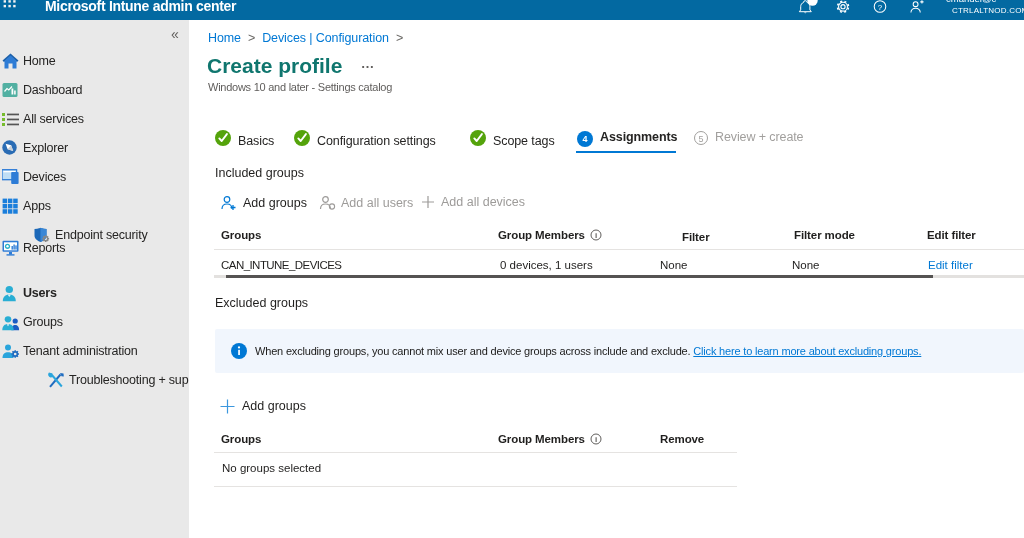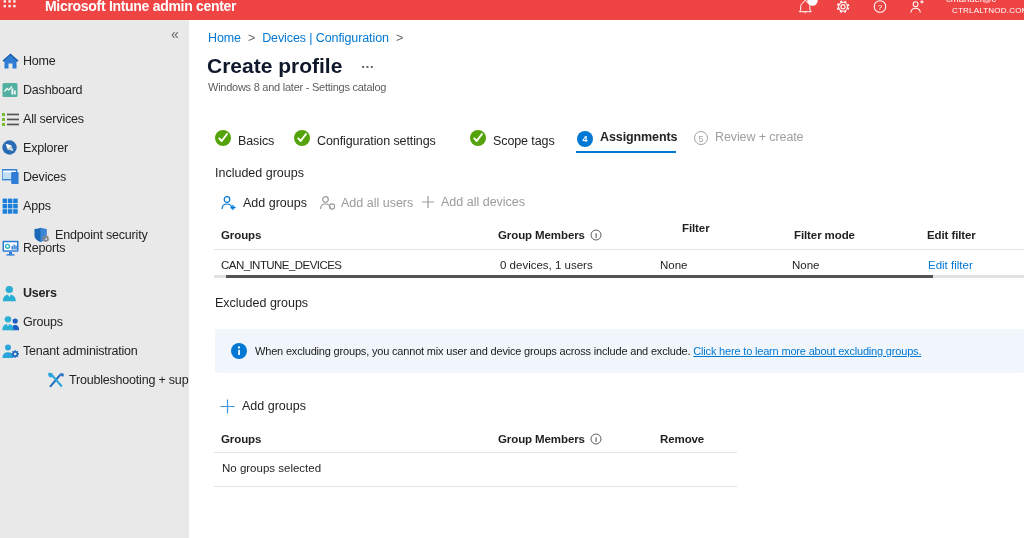--- a/index.html
+++ b/index.html
@@ -1,38 +1,38 @@
 <!DOCTYPE html>
 <html><head>
 <meta charset="utf-8">
 <style>
   * { margin:0; padding:0; box-sizing:border-box; }
   html,body { width:1024px; height:538px; overflow:hidden; }
   body { font-family:"Liberation Sans", sans-serif; background:#fff; position:relative; }
 
   
-  .topbar { position:absolute; left:0; top:0; width:1024px; height:20px; background:#ef4444; }
+  .topbar { position:absolute; left:0; top:0; width:1024px; height:20px; background:#0369a1; }
   .topbar .title { position:absolute; left:45px; top:-2px; color:#fff; font-size:14px; font-weight:700; letter-spacing:-0.3px; }
   .topbar svg { position:absolute; }
   .acct { position:absolute; left:946px; top:0; width:90px; height:20px; color:#fff; white-space:nowrap; }
   .acct .l1 { position:absolute; left:0; top:-7px; font-size:9.5px; }
   .acct .l2 { position:absolute; left:6px; top:6px; font-size:8px; letter-spacing:0.2px; }
 
   
   .sidebar { position:absolute; left:0; top:20px; width:189px; height:518px; background:#e9e9e9; }
   .collapse { position:absolute; left:171px; top:6px; color:#605e5c; font-size:14px; }
   .navitem { position:absolute; left:0; width:189px; height:29px; }
   .navitem svg { position:absolute; left:2px; top:6px; }
   .navitem .lbl { position:absolute; left:23px; top:7px; font-size:12.5px; letter-spacing:-0.2px; color:#252423; }
 
   
   .main { position:absolute; left:189px; top:20px; width:755px; height:518px; background:#fff; }
   .crumb { position:absolute; left:19px; top:11px; font-size:12.5px; letter-spacing:-0.1px; color:#0078d4; }
   .crumb .sep { color:#686663; padding:0 7px; font-size:12.5px; }
-  .pagetitle { position:absolute; left:18px; top:34px; font-size:21px; font-weight:700; color:#0f172a; letter-spacing:0px; }
+  .pagetitle { position:absolute; left:18px; top:34px; font-size:21px; font-weight:700; color:#0f766e; letter-spacing:0px; }
   .ellip { position:absolute; left:172px; top:39px; color:#605e5c; font-size:13px; font-weight:700; letter-spacing:1px; }
   .subtitle { position:absolute; left:19px; top:61px; font-size:11px; letter-spacing:-0.25px; color:#605e5c; }
 
   .tabs { position:absolute; left:0; top:110px; height:32px; width:835px; }
   .tab { position:absolute; top:0; height:22px; font-size:12.5px; letter-spacing:-0.1px; color:#252423; }
   .tabcirc { display:inline-block; width:16px; height:16px; border-radius:50%; vertical-align:-1px; margin-right:7px; }
   .num { color:#fff; font-size:9px; font-weight:700; display:block; text-align:center; line-height:16px; }
 
   .sect { font-size:12.5px; color:#201f1e; position:absolute; }
   .toolbar { position:absolute; top:175px; left:0; height:18px; }
@@ -238,21 +238,21 @@
         <path d="M1 0.5 C-0.5 2 0 4.5 2 5.2 C3.5 5.8 4.5 5 4.5 5 L3.8 3 L4.5 1.5 Z" fill="#2aa5dc"></path>
       </svg>
       <div class="lbl">Troubleshooting + support</div>
     </div>
   </div>
 
   <div class="main">
     <div class="crumb"><span>Home</span><span class="sep">&gt;</span><span>Devices | Configuration</span><span class="sep">&gt;</span></div>
     <div class="pagetitle">Create profile</div>
     <div class="ellip">⋯</div>
-    <div class="subtitle">Windows 8 and later - Settings catalog</div>
+    <div class="subtitle">Windows 10 and later - Settings catalog</div>
 
     <div class="tabs">
       <div class="tab" style="left:26px;"><span class="tabcirc" style="background:#54a30b;"><svg width="16" height="16" viewBox="0 0 16 16">
             <path d="M4.3 8.4 L6.7 11 L11.9 4.1" fill="none" stroke="#fff" stroke-width="1.9" stroke-linecap="round" stroke-linejoin="round"></path>
           </svg></span>Basics</div>
       <div class="tab" style="left:105px;"><span class="tabcirc" style="background:#54a30b;"><svg width="16" height="16" viewBox="0 0 16 16">
             <path d="M4.3 8.4 L6.7 11 L11.9 4.1" fill="none" stroke="#fff" stroke-width="1.9" stroke-linecap="round" stroke-linejoin="round"></path>
           </svg></span>Configuration settings</div>
       <div class="tab" style="left:281px;"><span class="tabcirc" style="background:#54a30b;"><svg width="16" height="16" viewBox="0 0 16 16">
             <path d="M4.3 8.4 L6.7 11 L11.9 4.1" fill="none" stroke="#fff" stroke-width="1.9" stroke-linecap="round" stroke-linejoin="round"></path>
@@ -286,21 +286,21 @@
       </div>
     </div>
 
     <div class="hdr" style="position:absolute; left:32px; top:209px;">Groups</div>
     <div class="hdr" style="position:absolute; left:309px; top:209px;">Group Members
       <svg width="12" height="12" viewBox="0 0 12 12" style="vertical-align:-2px; margin-left:2px;">
         <circle cx="6" cy="6" r="5" fill="none" stroke="#605e5c" stroke-width="1"></circle>
         <text x="6" y="8.8" font-size="8" fill="#605e5c" text-anchor="middle" font-family="Liberation Sans">i</text>
       </svg>
     </div>
-    <div class="hdr" style="position:absolute; left:471px; top:202px;padding-left:22px;">Filter</div>
+    <div class="hdr" style="position:absolute; left:471px; top:211px;padding-left:22px;">Filter</div>
     <div class="hdr" style="position:absolute; left:605px; top:209px;">Filter mode</div>
     <div class="hdr" style="position:absolute; left:738px; top:209px;">Edit filter</div>
     <div style="position:absolute; left:25px; top:229px; width:810px; height:1px; background:#e5e3e1;"></div>
     <div class="cell" style="position:absolute; left:32px; top:239px; letter-spacing:-0.55px;">CAN_INTUNE_DEVICES</div>
     <div class="cell" style="position:absolute; left:311px; top:239px;">0 devices, 1 users</div>
     <div class="cell" style="position:absolute; left:471px; top:239px;">None</div>
     <div class="cell" style="position:absolute; left:603px; top:239px;">None</div>
     <div class="cell link" style="position:absolute; left:739px; top:239px; text-decoration:none;">Edit filter</div>
 
     <div style="position:absolute; left:25px; top:255px; width:810px; height:3px; background:#e3e1df;"></div>

